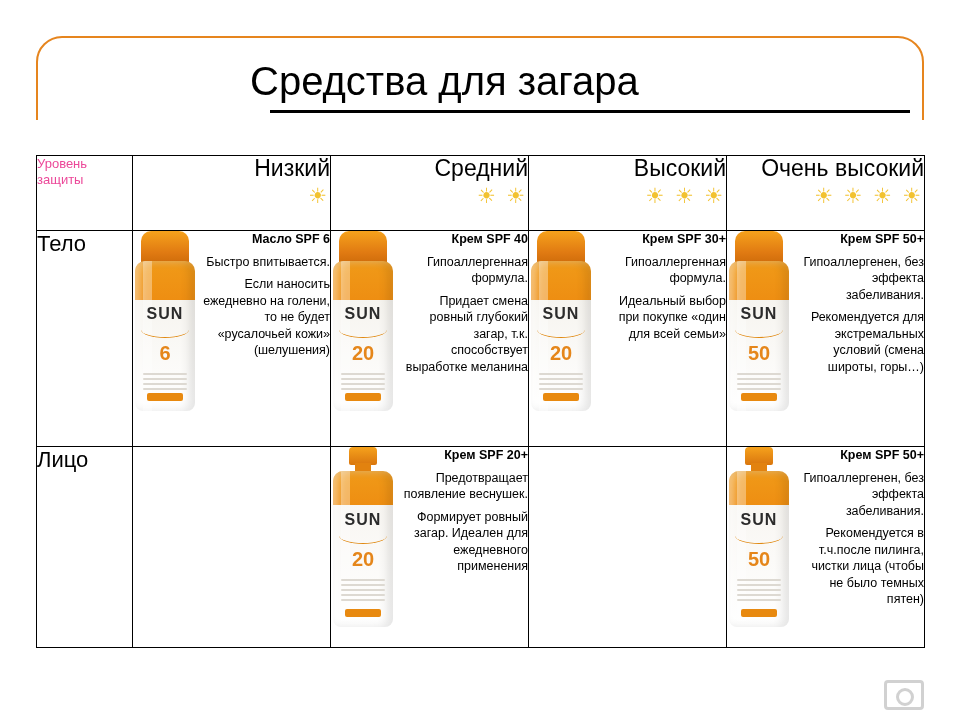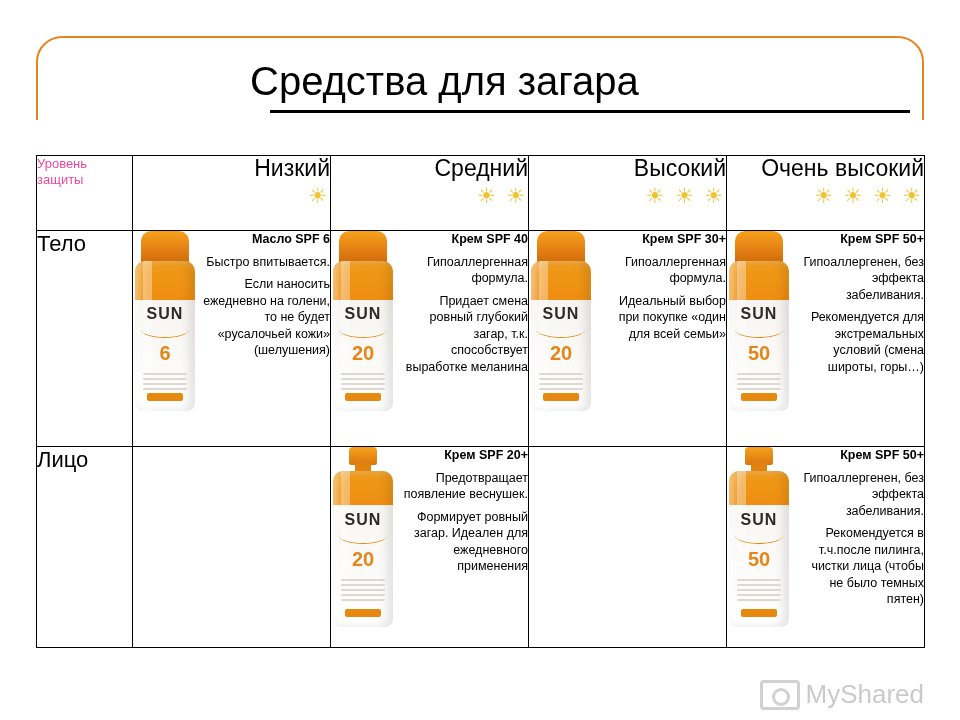--- a/index.html
+++ b/index.html
@@ -517,16 +517,15 @@
               <p>Рекомендуется в т.ч.после пилинга, чистки лица (чтобы не было темных пятен)</p>
             </div>
           </div>
         </td>
       </tr>
     </tbody>
   </table>
 
   <div class="watermark">
     <span class="camera"></span>
-    <span>MyShared</span>
   </div>
 
 </div>
 
 </body></html>

